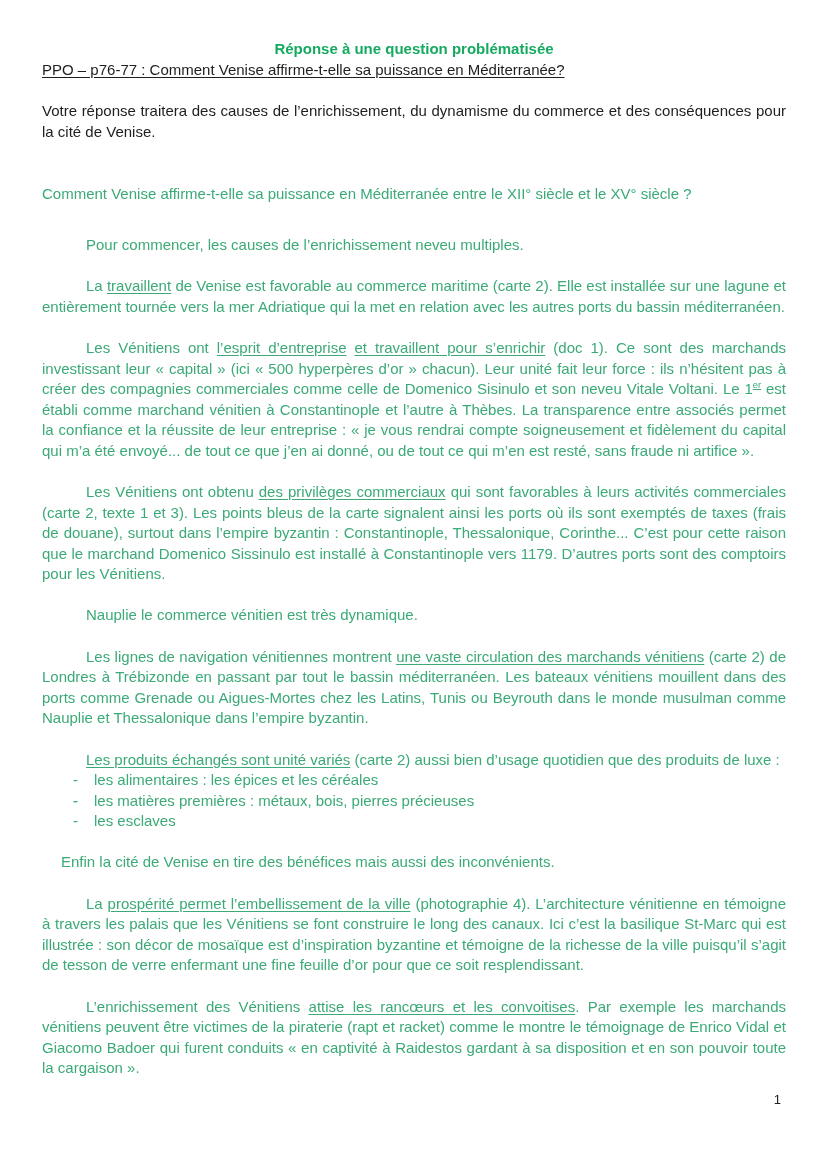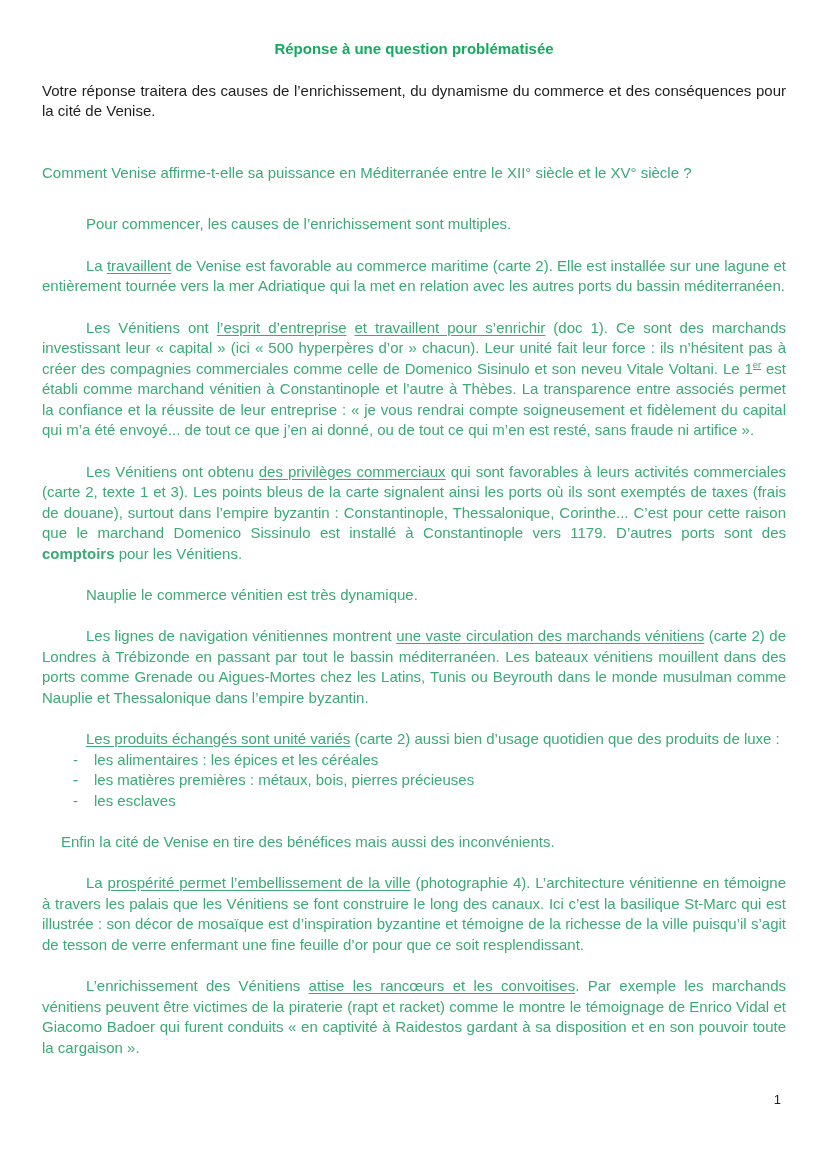--- a/index.html
+++ b/index.html
@@ -24,43 +24,44 @@
   .al-center{text-align:center;}
   .al-justify{text-align:justify;margin-top:21px;}
   .ind-tab{text-indent:44px;}
   .ind-small{text-indent:19px;}
   .bold{font-weight:bold;}
   .c-green{color:var(--body-green,#3baa77);}
   .c-title-green{color:var(--title-green,#16aa61);}
   .c-black{color:var(--text-black,#1e1e1e);}
   .run{white-space:pre-wrap;}
   .u{text-decoration:underline;text-underline-offset:2px;}
-  .b{font-weight:bold;}
+  .b{font-weight:normal;}
   sup.run{font-size:0.62em;line-height:0;text-decoration:underline;}
   .doc-list{margin:0;padding:0;}
   .doc-list-item{position:relative;padding-left:52px;}
   .dash{position:absolute;left:31px;top:0;}
   .spacer{width:100%;}
   .page-number{
     position:absolute;right:47px;bottom:64px;
     font-size:13px;color:#222222;
     font-family:"Liberation Sans", sans-serif;
   }
 </style>
 </head>
 <body>
 
 <div class="page">
   <div class="content">
       <p class="para c-title-green al-center bold"><span class="run">Réponse à une question problématisée</span></p>
+      <p class="para c-black"><span class="run u">PPO – p76-77&nbsp;: Comment Venise affirme-t-elle sa puissance en Méditerranée?</span></p>
       <p class="para c-black al-justify"><span class="run">Votre réponse traitera des causes de l’enrichissement, du dynamisme du commerce et des conséquences pour la cité de Venise.</span></p>
       <div class="spacer" style="height: 20.5px;"></div>
       <p class="para c-green al-justify"><span class="run">Comment Venise affirme-t-elle sa puissance en Méditerranée entre le XII° siècle et le XV° siècle&nbsp;?</span></p>
       <div class="spacer" style="height: 30.75px;"></div>
-      <p class="para c-green ind-tab"><span class="run">Pour commencer, les causes de l’enrichissement sont multiples.</span></p>
+      <p class="para c-green ind-tab"><span class="run">Pour commencer, les causes de l’enrichissement neveu multiples.</span></p>
       <p class="para c-green al-justify ind-tab"><span class="run">La </span><span class="run u">travaillent</span><span class="run"> de Venise est favorable au commerce maritime (carte 2). Elle est installée sur une lagune et entièrement tournée vers la mer Adriatique qui la met en relation avec les autres ports du bassin méditerranéen.</span></p>
       <p class="para c-green al-justify ind-tab"><span class="run">Les Vénitiens ont </span><span class="run u">l’esprit d’entreprise</span><span class="run"> </span><span class="run u">et travaillent pour s’enrichir</span><span class="run"> (doc 1). Ce sont des marchands investissant leur «&nbsp;capital&nbsp;» (ici «&nbsp;500 hyperpères d’or&nbsp;» chacun). Leur unité fait leur force&nbsp;: ils n’hésitent pas à créer des compagnies commerciales comme celle de Domenico Sisinulo et son neveu Vitale Voltani. Le 1</span><sup class="run">er</sup><span class="run"> est établi comme marchand vénitien à Constantinople et l’autre à Thèbes. La transparence entre associés permet la confiance et la réussite de leur entreprise&nbsp;: «&nbsp;je vous rendrai compte soigneusement et fidèlement du capital qui m’a été envoyé... de tout ce que j’en ai donné, ou de tout ce qui m’en est resté, sans fraude ni artifice&nbsp;».</span></p>
       <p class="para c-green al-justify ind-tab"><span class="run">Les Vénitiens ont obtenu </span><span class="run u">des privilèges commerciaux</span><span class="run"> qui sont favorables à leurs activités commerciales (carte 2, texte 1 et 3). Les points bleus de la carte signalent ainsi les ports où ils sont exemptés de taxes (frais de douane), surtout dans l’empire byzantin&nbsp;: Constantinople, Thessalonique, Corinthe... C’est pour cette raison que le marchand Domenico Sissinulo est installé à Constantinople vers 1179. D’autres ports sont des </span><span class="run b">comptoirs</span><span class="run"> pour les Vénitiens.</span></p>
       <div class="spacer" style="height: 20.5px;"></div>
       <p class="para c-green ind-tab"><span class="run">Nauplie le commerce vénitien est très dynamique.</span></p>
       <p class="para c-green al-justify ind-tab"><span class="run">Les lignes de navigation vénitiennes montrent </span><span class="run u">une vaste circulation des marchands vénitiens</span><span class="run"> (carte 2) de Londres à Trébizonde en passant par tout le bassin méditerranéen. Les bateaux vénitiens mouillent dans des ports comme Grenade ou Aigues-Mortes chez les Latins, Tunis ou Beyrouth dans le monde musulman comme Nauplie et Thessalonique dans l’empire byzantin.</span></p>
       <p class="para c-green al-justify ind-tab"><span class="run u">Les produits échangés sont unité variés</span><span class="run"> (carte 2) aussi bien d’usage quotidien que des produits de luxe&nbsp;:</span></p>
       <div class="doc-list c-green">
         <div class="doc-list-item"><span class="dash">-</span><span><span class="run">les alimentaires&nbsp;: les épices et les céréales</span></span></div>
         <div class="doc-list-item"><span class="dash">-</span></div>

